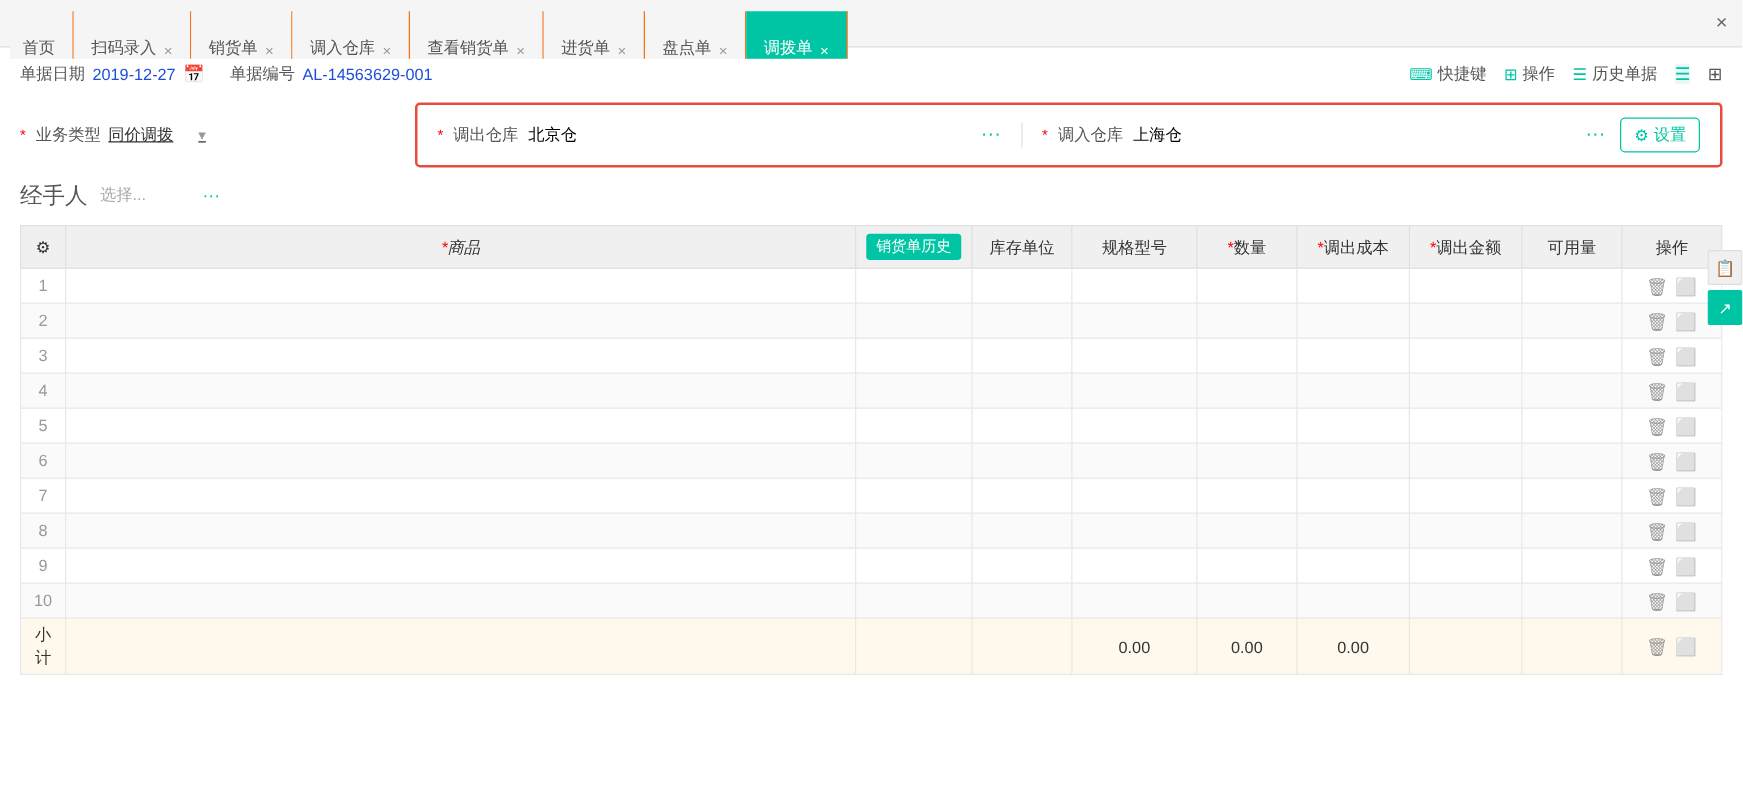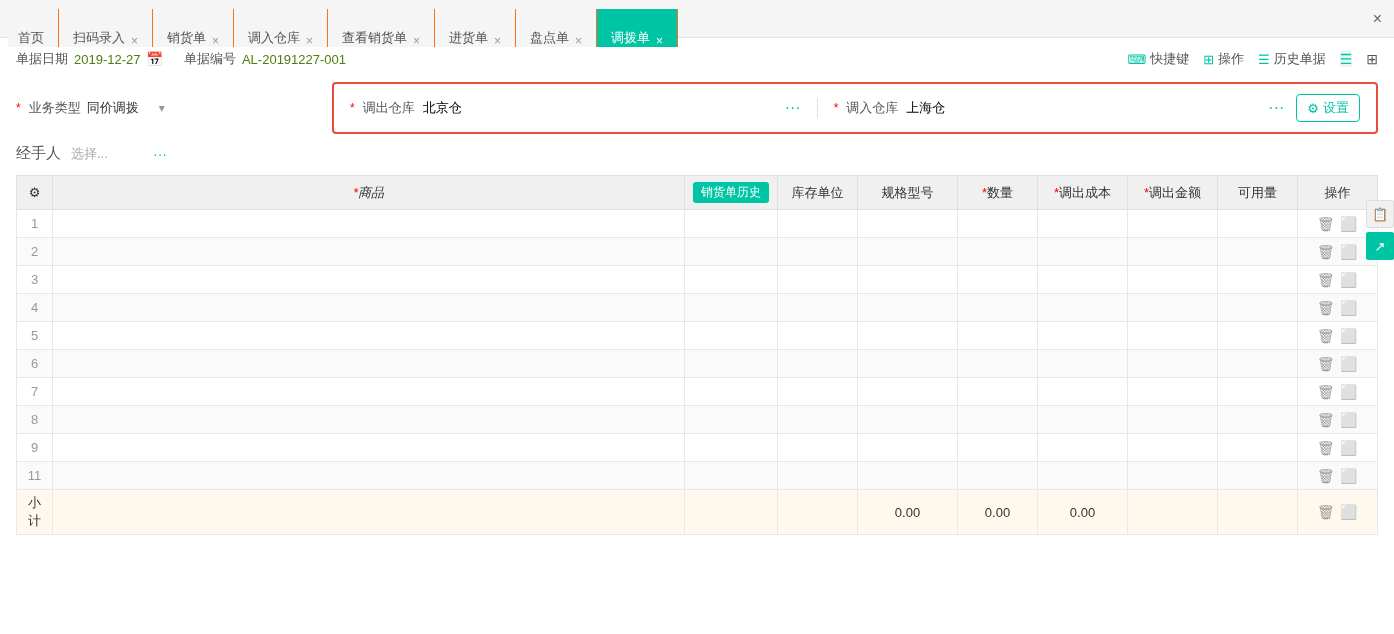--- a/index.html
+++ b/index.html
@@ -29,21 +29,21 @@
 
     
     .main-content { padding: 12px 16px; background: #fff; }
 
     
     .header-row {
       display: flex; align-items: center; margin-bottom: 14px; gap: 20px;
     }
     .header-field { display: flex; align-items: center; gap: 6px; font-size: 13px; }
     .header-field label { color: #555; }
-    .header-field .value { color: #4d7c0f; font-weight: 500; }
+    .header-field .value { color: #1d4ed8; font-weight: 500; }
     .header-field .cal-icon { color: #00c5a5; font-size: 14px; cursor: pointer; }
     .header-actions {
       margin-left: auto; display: flex; align-items: center; gap: 14px; font-size: 13px; color: #555;
     }
     .header-actions .action-btn {
       display: flex; align-items: center; gap: 4px; cursor: pointer; color: #555;
     }
     .action-icon-btn {
       display: flex; align-items: center; justify-content: center; cursor: pointer;
       color: #555; font-size: 14px;
@@ -54,21 +54,21 @@
     .form-section { margin-bottom: 12px; }
     .form-row { display: flex; align-items: center; gap: 0; margin-bottom: 10px; }
 
     
     .field-group {
       display: flex; align-items: center; gap: 6px; min-width: 300px;
     }
     .field-label { color: red; font-size: 12px; margin-right: 2px; }
     .field-name { color: #555; font-size: 13px; }
     .field-value {
-      flex: 1; color: #333; font-size: 13px; display: flex; align-items: center; gap: 20px;
+      flex: 1; color: #333; font-size: 13px; display: flex; align-items: center; gap: 20px; text-decoration: underline;
     }
     .dropdown-arrow { color: #999; font-size: 12px; cursor: pointer; }
 
     
     .warehouse-box {
       border: 2px solid #e74c3c; border-radius: 4px; padding: 10px 16px;
       display: flex; align-items: center; flex: 1; margin-left: 16px;
       background: #fff;
     }
     .warehouse-item {
@@ -83,21 +83,21 @@
     
     .settings-btn {
       display: flex; align-items: center; gap: 4px; border: 1px solid #00c5a5; border-radius: 4px;
       padding: 4px 10px; color: #00c5a5; cursor: pointer; font-size: 13px; margin-left: 12px;
     }
 
     
     .handler-row {
       display: flex; align-items: center; gap: 6px; margin-bottom: 10px;
     }
-    .handler-label { color: #555; font-size: 15px; min-width: 44px; text-align: right; }
+    .handler-label { color: #555; font-size: 18px; min-width: 44px; text-align: right; }
     .handler-input {
       color: #aaa; font-size: 13px; padding: 0 4px; min-width: 80px; cursor: pointer;
     }
     .handler-more { color: #00c5a5; font-size: 14px; cursor: pointer; }
 
     
     .data-table { width: 100%; border-collapse: collapse; font-size: 13px; }
     .data-table th {
       background: #f0f0f0; border: 1px solid #e0e0e0; padding: 6px 8px;
       text-align: center; font-weight: normal; color: #333; white-space: nowrap;
@@ -184,21 +184,21 @@
 <div class="main-content">
 
   <div class="header-row">
     <div class="header-field">
       <label>单据日期</label>
       <span class="value">2019-12-27</span>
       <span class="cal-icon">📅</span>
     </div>
     <div class="header-field">
       <label>单据编号</label>
-      <span class="value">AL-20191227-001</span>
+      <span class="value">AL-14563629-001</span>
     </div>
     <div class="header-actions">
       <div class="action-btn">
         <span style="color:#00c5a5;">⌨</span>
         <span>快捷键</span>
       </div>
       <div class="action-btn">
         <span style="color:#00c5a5;">⊞</span>
         <span>操作</span>
       </div>
@@ -427,21 +427,21 @@
       <td class="col-amount"></td>
       <td class="col-avail"></td>
       <td class="col-op">
         <div class="op-icons">
           <span class="op-icon">🗑</span>
           <span class="op-icon">⬜</span>
         </div>
       </td>
     </tr>
           <tr>
-      <td class="row-num">11</td>
+      <td class="row-num">10</td>
       <td class="col-product"></td>
       <td class="col-scan"></td>
       <td class="col-unit"></td>
       <td class="col-spec"></td>
       <td class="col-qty"></td>
       <td class="col-cost"></td>
       <td class="col-amount"></td>
       <td class="col-avail"></td>
       <td class="col-op">
         <div class="op-icons">

